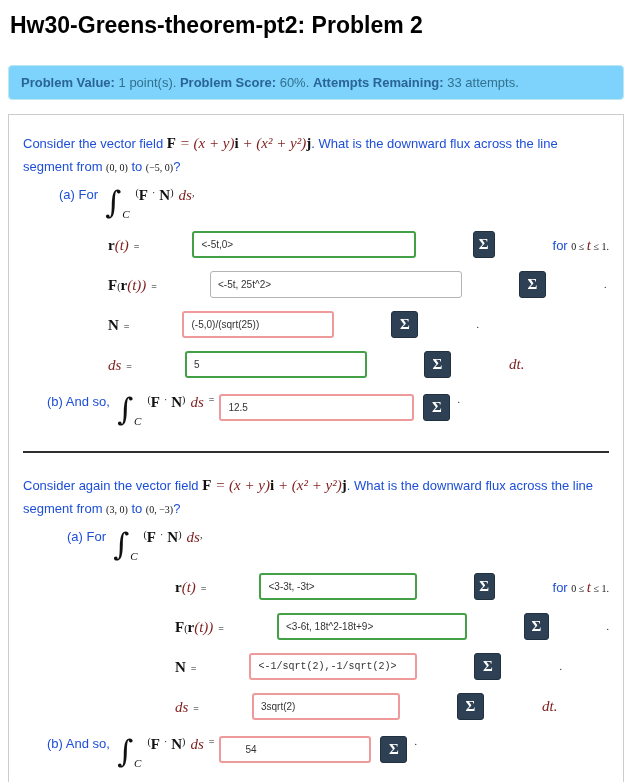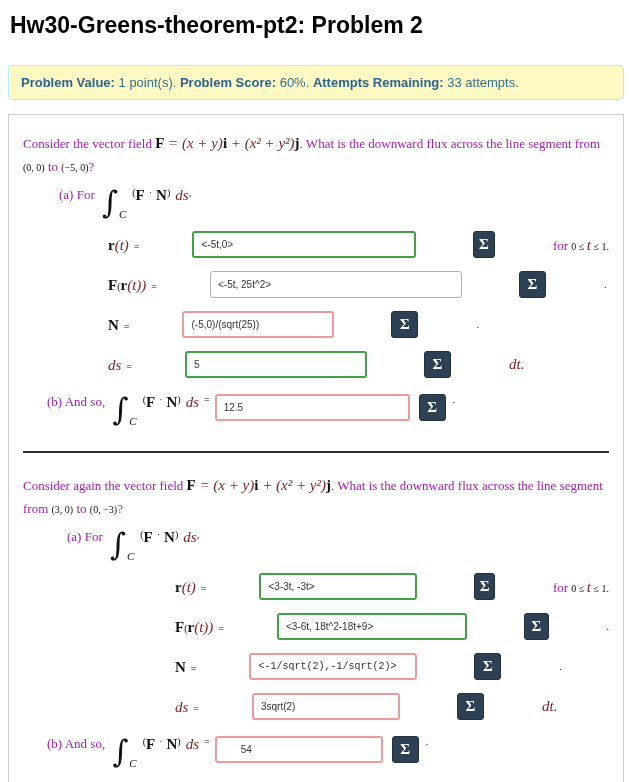--- a/index.html
+++ b/index.html
@@ -2,29 +2,29 @@
 <html><head>
 <meta charset="utf-8">
 <style>
   * { box-sizing: border-box; }
   html, body { margin: 0; padding: 0; background: #fff; }
   body { width: 632px; font-family: "Liberation Sans", sans-serif; color: #222; }
   .page { padding: 8px 8px 6px; }
 
   .title { font-size: 23px; font-weight: bold; color: #000; margin: 4px 0 26px 2px; }
 
-  .info-bar { background: #fef9c3; border: 1px solid #bce8f1; border-radius: 4px;
+  .info-bar { background: #7dd3fc; border: 1px solid #bce8f1; border-radius: 4px;
               padding: 9px 12px; font-size: 13px; color: #31708f; margin-bottom: 14px; }
   .ib-b { font-weight: bold; color: #2a6496; }
   .ib-t { color: #31708f; }
 
   .problem-box { border: 1px solid #ccc; background: #fff; padding: 14px 14px 18px; min-height: 645px; }
 
   .stmt { font-size: 13px; line-height: 1.65; margin: 2px 0 8px; }
-  .plain { font-family: Liberation Serif, serif; font-size: 13px; color: #a21caf; }
+  .plain { font-family: Liberation Sans, sans-serif; font-size: 13px; color: #1d4ed8; }
   .mt { font-family: "Liberation Serif", serif; font-size: 10px; color: #111; }
   .mi { font-family: "Liberation Serif", serif; font-size: 15px; font-style: italic; color: #7f1d1d; }
   .mb { font-family: "Liberation Serif", serif; font-size: 15px; font-weight: bold; color: #111; }
 
   .part-line { display: flex; align-items: flex-start; }
   .part-a1 { margin: 10px 0 8px 36px; }
   .part-a2 { margin: 10px 0 8px 44px; }
   .part-b  { margin: 16px 0 8px 24px; }
   .part-line .plain { margin-right: 7px; }
   .int-glyph { font-family: "DejaVu Serif", serif; font-size: 31px; line-height: 1; color: #111; }
@@ -184,20 +184,20 @@
         <span class="plain">(b) And so,</span>
         <span class="int-glyph">∫</span>
         <span class="int-sub">C</span>
         <span class="mt">(</span>
         <span class="mb">F</span>
         <span class="mt cdot">·</span>
         <span class="mb">N</span>
         <span class="mt">)</span>
         <span class="mi ds-gap">ds</span>
         <span class="mt eq">=</span>
-        <input class="ans" style="width: 168px; padding-left: 24px;" value="54" data-state="incorrect">
+        <input class="ans" style="width: 152px; padding-left: 24px;" value="54" data-state="incorrect">
         <button class="sigma">Σ</button>
         <span class="mt dot-end">.</span>
       </div>
 
     </div>
   </div>
 </div>
 
 </body></html>

